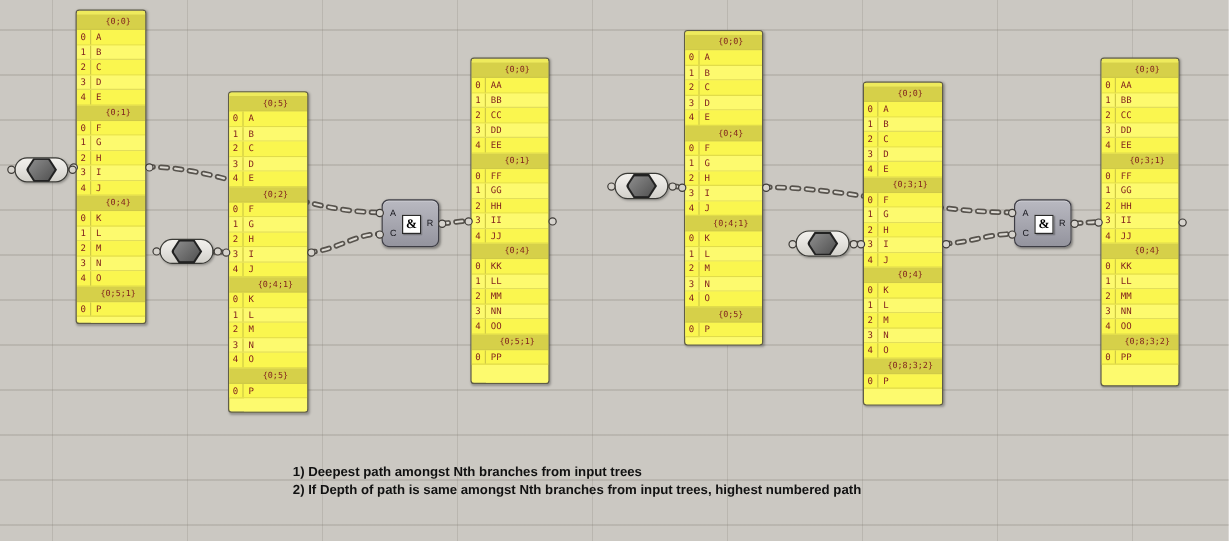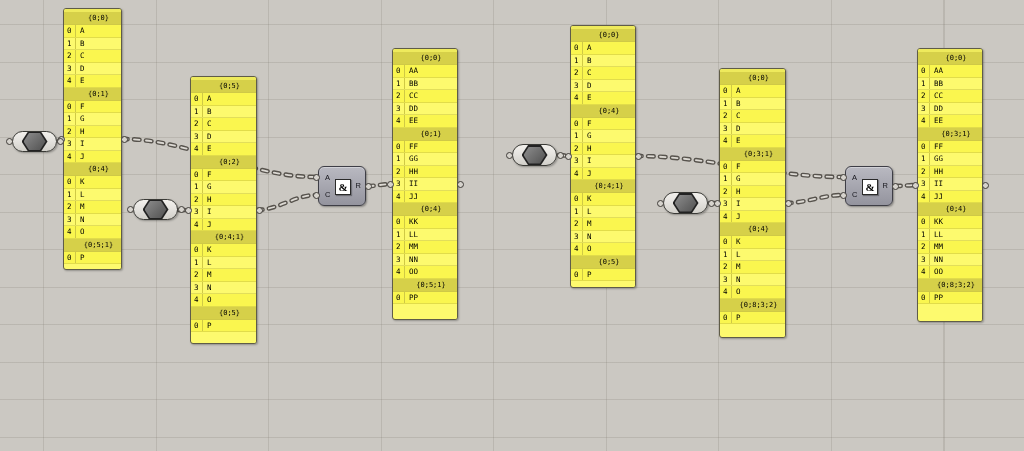--- a/index.html
+++ b/index.html
@@ -19,21 +19,21 @@
     background-color:var(--canvas-bg);
     background-image:
       repeating-linear-gradient(90deg, transparent 0, transparent 43.5px, var(--grid-line) 43.5px, var(--grid-line) 44.5px, transparent 44.5px, transparent 112.5px),
       repeating-linear-gradient(180deg, transparent 0, transparent 24.5px, var(--grid-line) 24.5px, var(--grid-line) 25.5px, transparent 25.5px, transparent 37.5px);
   }
   #wires{position:absolute;left:0;top:0;z-index:1;}
   .panel{
     position:absolute;z-index:2;box-sizing:border-box;display:flex;flex-direction:column;
     border:1px solid var(--panel-border);border-radius:3px;overflow:hidden;
     background:var(--panel-row-light);box-shadow:1px 1px 2px rgba(0,0,0,.28);
-    font-family:"DejaVu Sans Mono",monospace;color:#000000;
+    font-family:"DejaVu Sans Mono",monospace;color:#7f1d1d;
   }
   .p-top{height:3px;background:var(--panel-top);flex:none;}
   .p-header{
     flex:none;height:13px;box-sizing:border-box;background:var(--panel-header);
     font-size:7px;line-height:13px;text-align:center;padding-left:12px;
     border-bottom:1px solid var(--row-sep);white-space:nowrap;
   }
   .p-row{flex:none;height:12.5px;box-sizing:border-box;display:flex;border-bottom:1px solid var(--row-sep);font-size:7.5px;line-height:11.5px;white-space:nowrap;}
   .p-row.dark{background:var(--panel-row-dark);}
   .p-row.light{background:var(--panel-row-light);}
@@ -111,20 +111,24 @@
       </g>
       <g>
         <path d="M786,203 C805.95,203 823.05,195 843,195" fill="none" stroke="#57534d" stroke-width="4.6" stroke-linecap="round" stroke-dasharray="5.5 6.5"></path>
         <path d="M786,203 C805.95,203 823.05,195 843,195" fill="none" stroke="#dcd9d3" stroke-width="1.8" stroke-linecap="round" stroke-dasharray="5.5 6.5"></path>
       </g>
       <g>
         <path d="M895,186 C903,186 909,185 917,185" fill="none" stroke="#57534d" stroke-width="4.6" stroke-linecap="round" stroke-dasharray="5.5 6.5"></path>
         <path d="M895,186 C903,186 909,185 917,185" fill="none" stroke="#dcd9d3" stroke-width="1.8" stroke-linecap="round" stroke-dasharray="5.5 6.5"></path>
       </g>
     </svg>
+  <div id="annotation" style="left: 244px; top: 387px;">
+    <div>1) Deepest path amongst Nth branches from input trees</div>
+    <div>2) If Depth of path is same amongst Nth branches from input trees, highest numbered path</div>
+  </div>
 <div class="panel" style="left: 63px; top: 8px; width: 59px; height: 262px;">
       <div class="p-top"></div>
       <div class="p-header">{0;0}</div>
       <div class="p-row dark">
         <span class="p-idx">0</span>
         <span class="p-val">A</span>
       </div>
       <div class="p-row light">
         <span class="p-idx">1</span>
         <span class="p-val">B</span>

